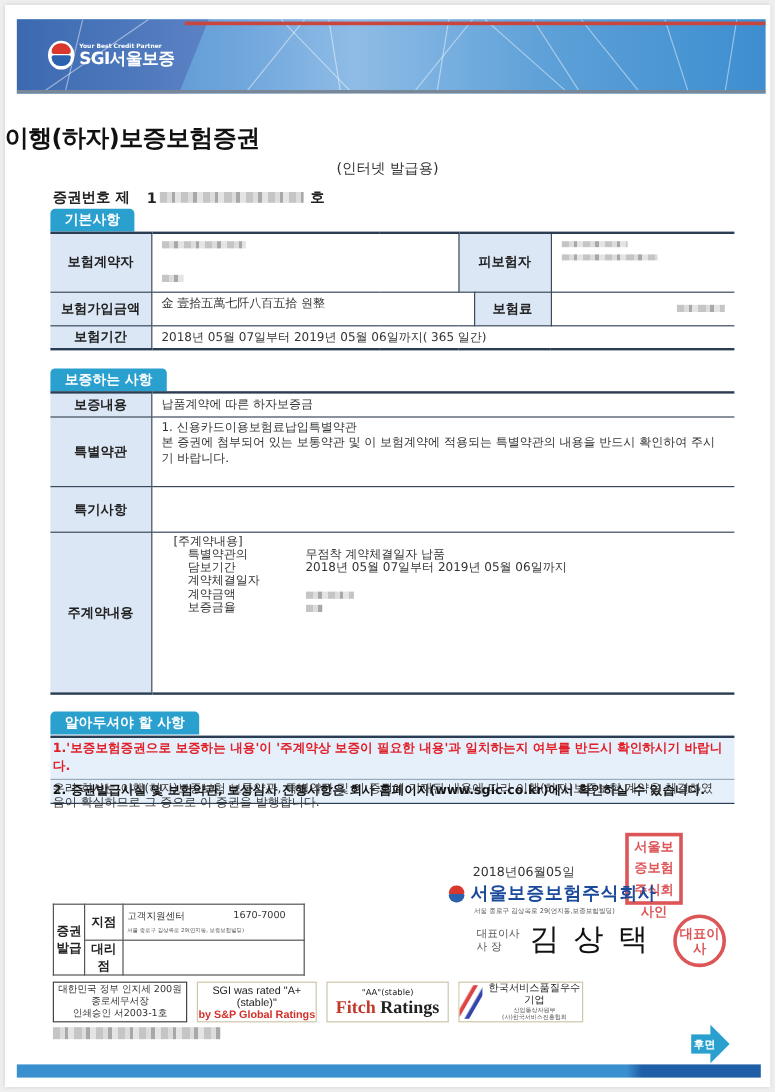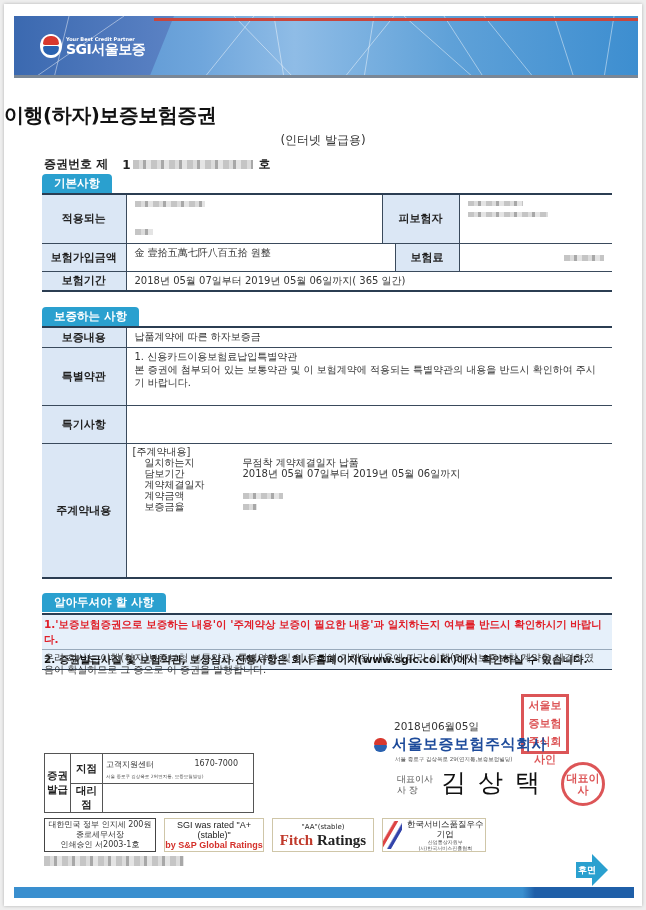--- a/index.html
+++ b/index.html
@@ -143,21 +143,21 @@
     <colgroup>
         <col style="width:84px">
         <col style="width:190px">
         <col style="width:66px">
         <col style="width:13px">
         <col style="width:64px">
         <col>
       </colgroup>
     <tbody>
         <tr style="height:49px;">
-      <td class="lbl top-thick">적용되는</td>
+      <td class="lbl top-thick">보험계약자</td>
       <td class="val top-thick brd" colspan="2">
         <span class="blur" style="width:70px;height:6px;display:block;margin-top:4px;"></span>
         <span class="blur" style="width:18px;height:6px;display:block;margin-top:22px;"></span>
       </td>
       <td class="lbl top-thick" colspan="2">피보험자</td>
       <td class="val top-thick">
         <span class="blur" style="width:55px;height:5px;display:block;margin-top:4px;"></span>
         <span class="blur" style="width:80px;height:5px;display:block;margin-top:6px;"></span>
       </td>
     </tr>
@@ -193,25 +193,25 @@
         <div>1. 신용카드이용보험료납입특별약관</div>
         <div>본 증권에 첨부되어 있는 보통약관 및 이 보험계약에 적용되는 특별약관의 내용을 반드시 확인하여 주시기 바랍니다.</div>
       </td>
     </tr>
     <tr style="height:38px;">
       <td class="lbl">특기사항</td>
       <td class="val"></td>
     </tr>
     <tr style="height:135px;">
       <td class="lbl bot-thick">주계약내용</td>
-      <td class="val bot-thick" style="padding-left:6px;">
+      <td class="val bot-thick" style="padding-left:18px;">
         <div class="contract-inner">
           <div>[주계약내용]</div>
           <div class="contract-row">
-            <span class="contract-key">일치하는지</span>
+            <span class="contract-key">특별약관의</span>
             <span>무점착 계약체결일자 납품</span>
           </div>
           <div class="contract-row">
             <span class="contract-key">담보기간</span>
             <span>2018년 05월 07일부터 2019년 05월 06일까지</span>
           </div>
           <div class="contract-row">
             <span class="contract-key">계약체결일자</span>
             <span></span>
           </div>

